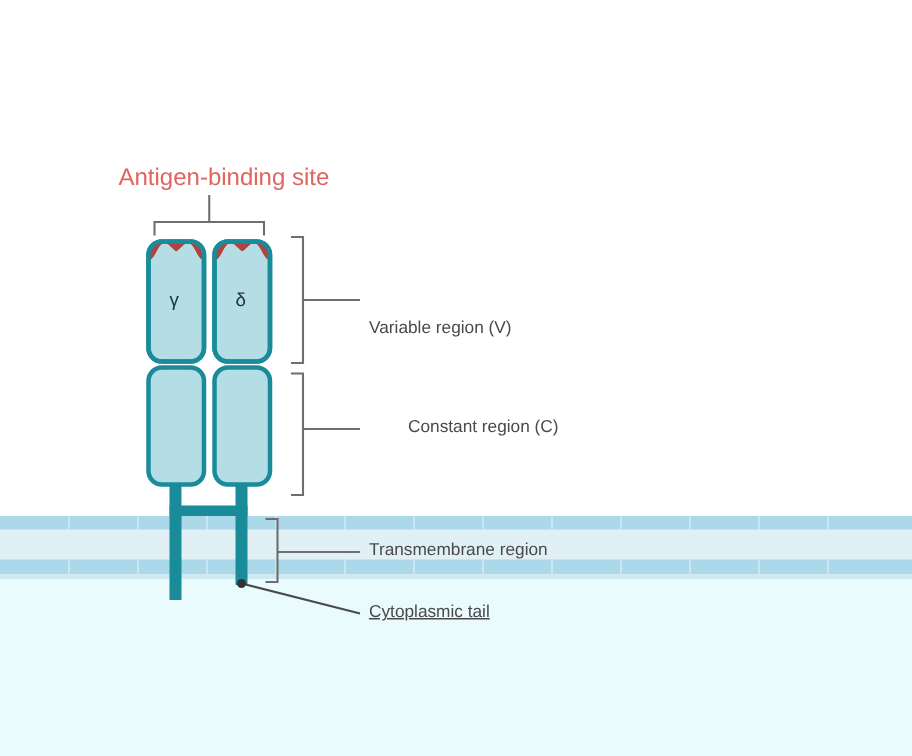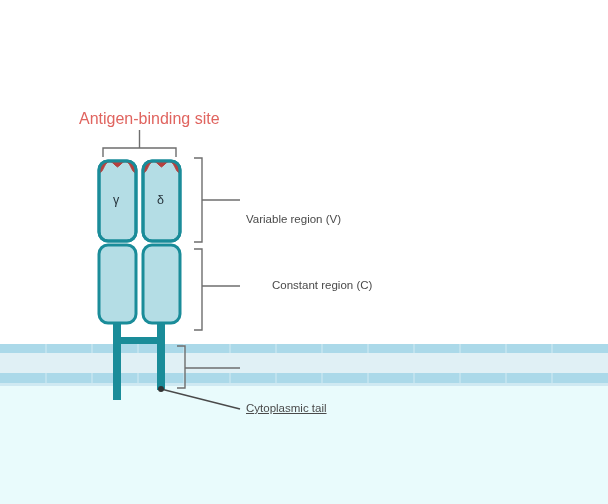--- a/index.html
+++ b/index.html
@@ -164,20 +164,21 @@
 
   </svg>
 
 
   <div class="lbl lbl-antigen">Antigen-binding site</div>
 
   <div class="lbl lbl-variable">Variable region (V)</div>
 
   <div class="lbl lbl-constant">Constant region (C)</div>
 
+  <div class="lbl lbl-transmembrane">Transmembrane region</div>
 
   <div class="lbl lbl-cytoplasmic">Cytoplasmic tail</div>
 
   <div class="chainlabel chainlabel-g">γ</div>
 
   <div class="chainlabel chainlabel-d">δ</div>
 
 </div>
 
 </body></html>

